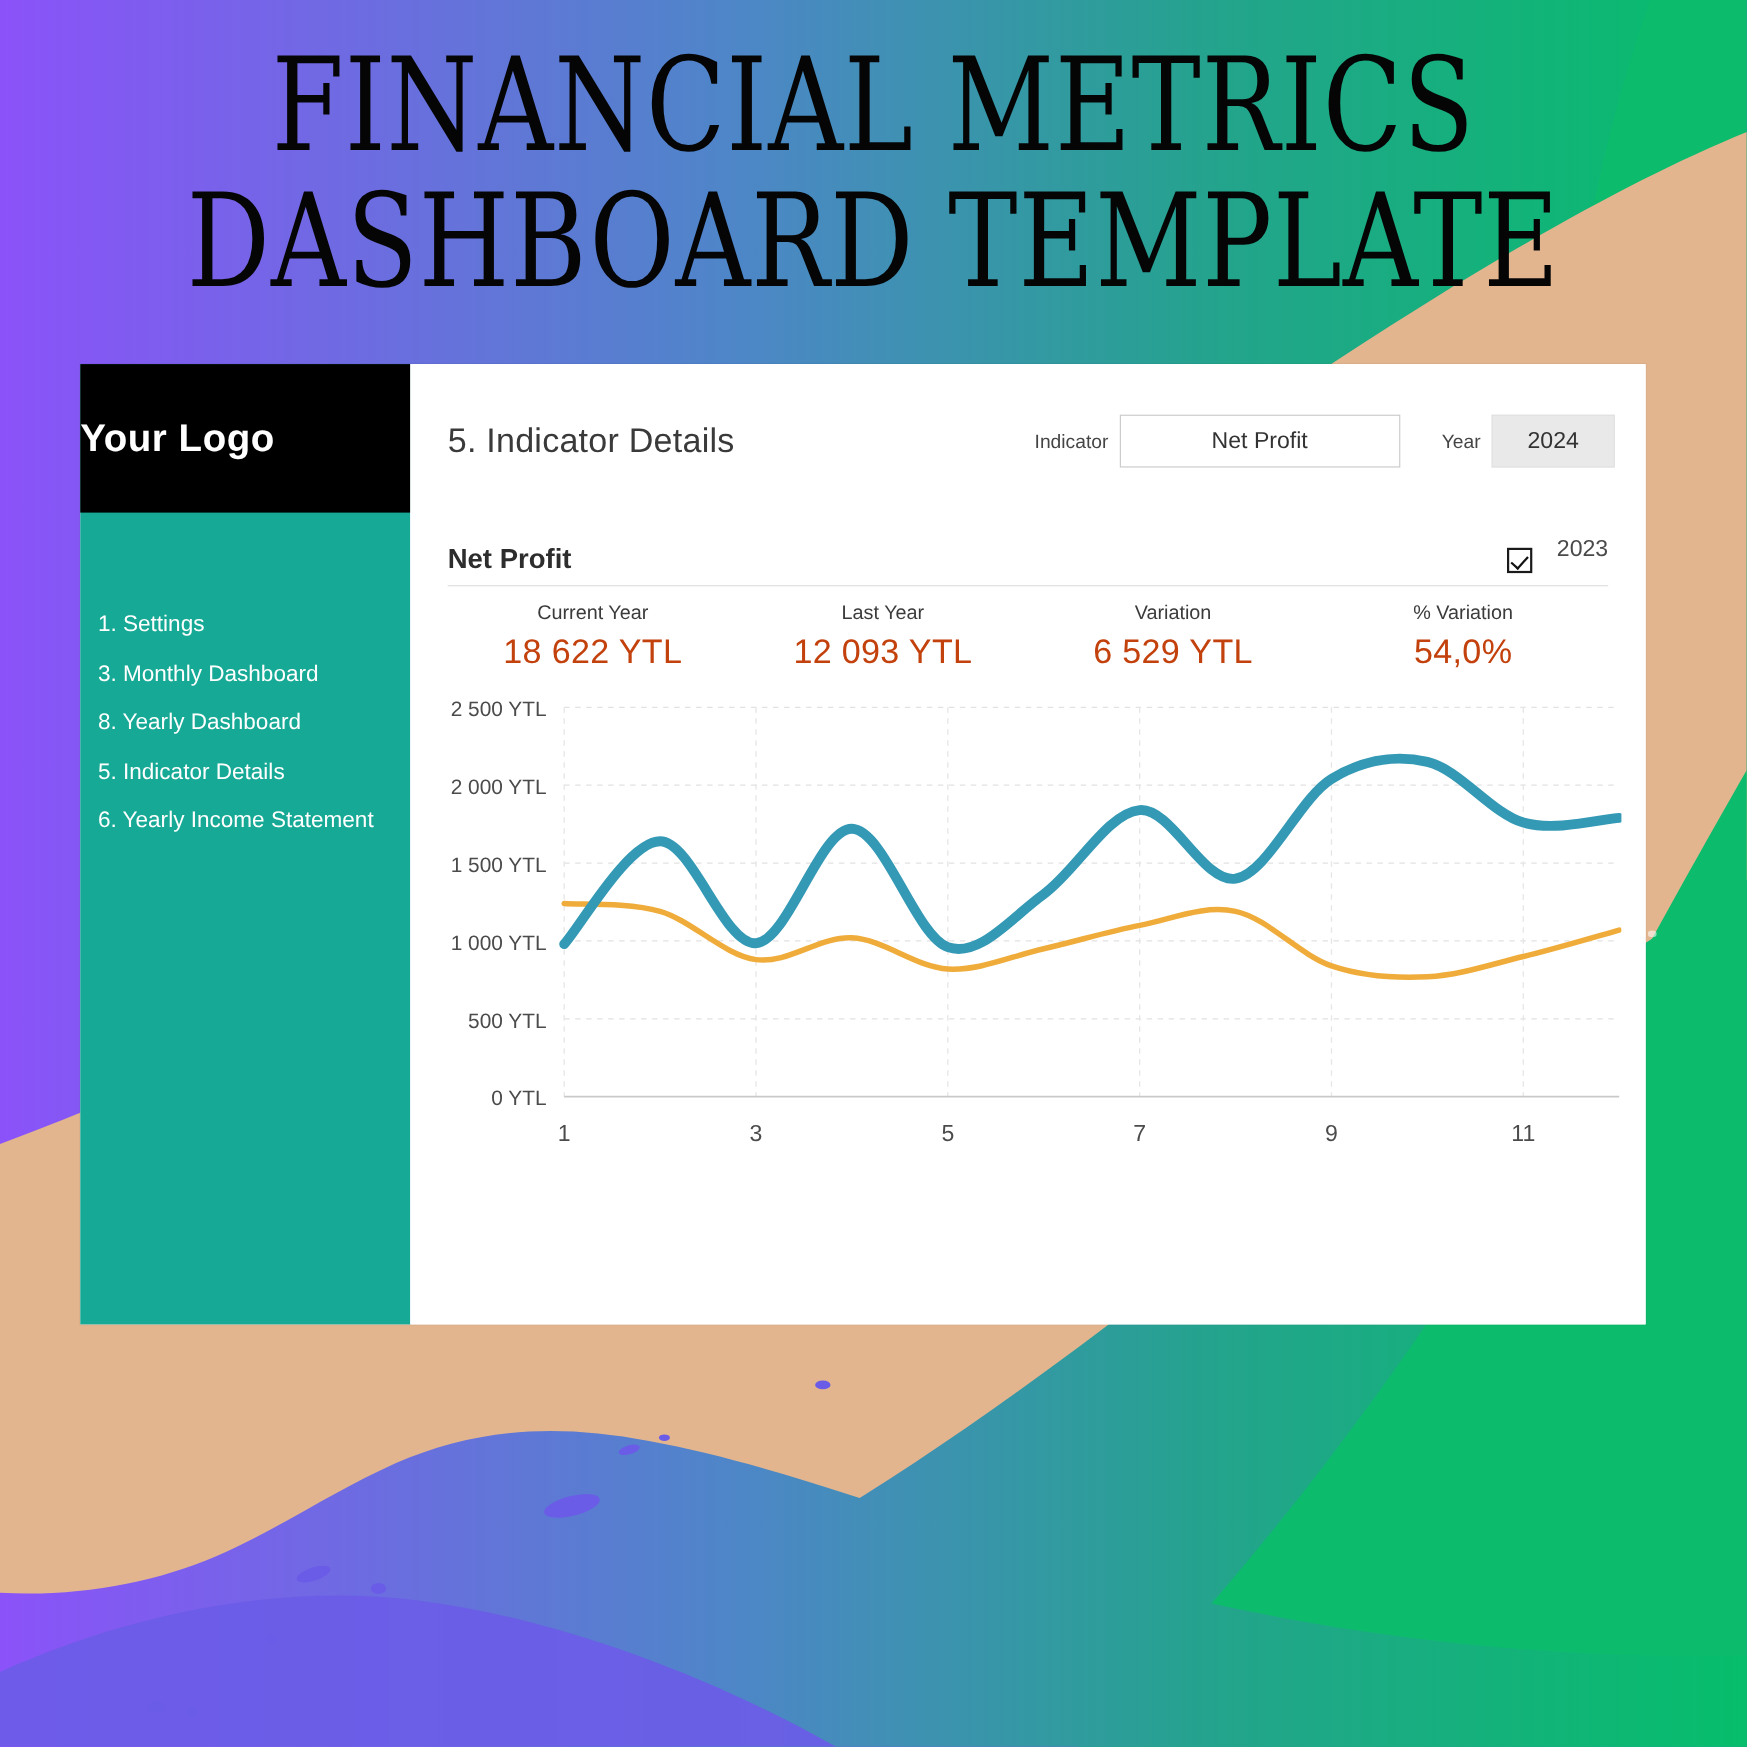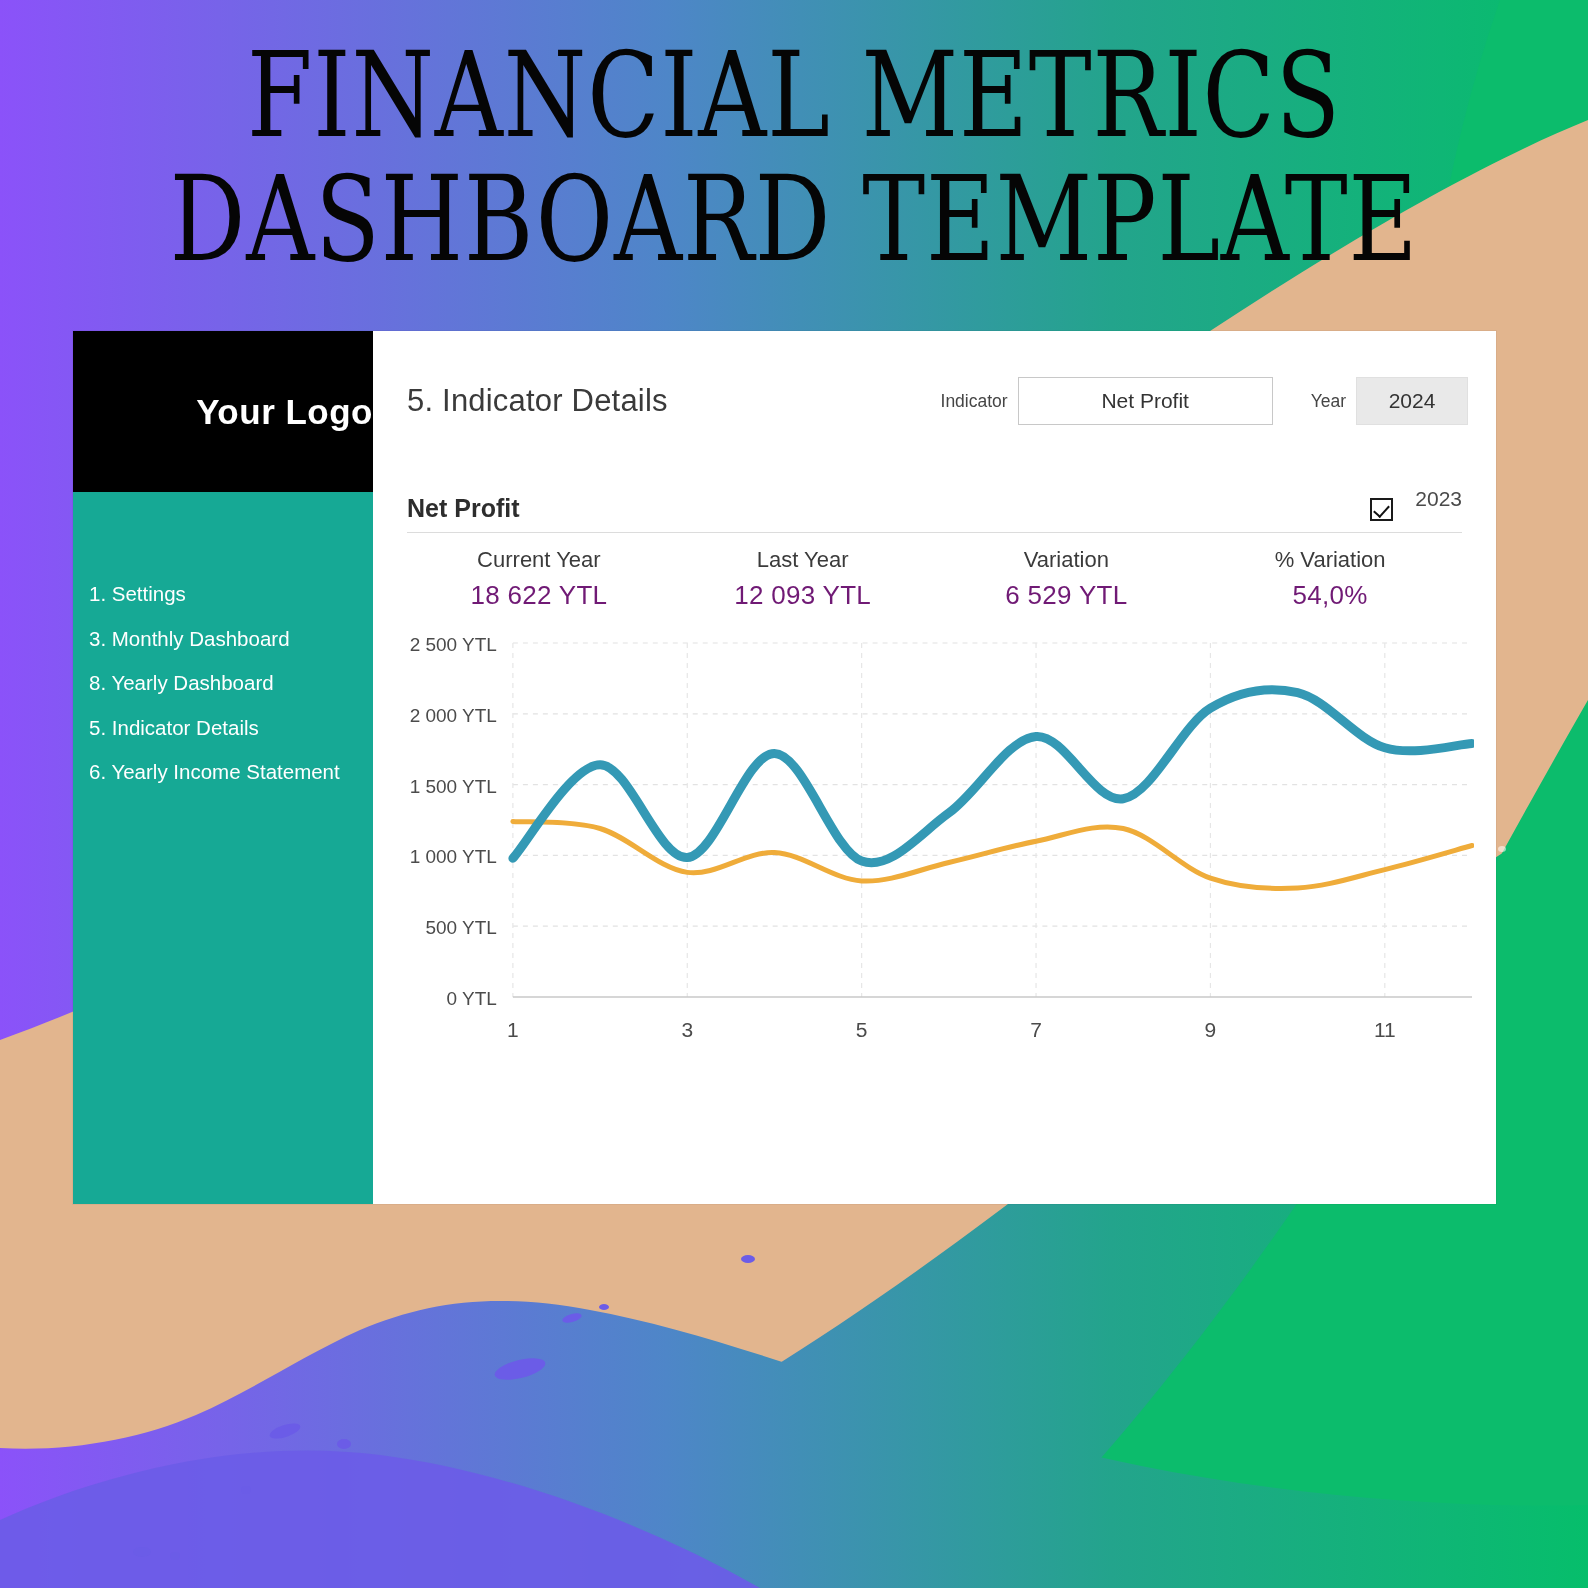--- a/index.html
+++ b/index.html
@@ -44,25 +44,25 @@
 
   
   .sidebar {
     width: 300px;
     background: #16A995;
     flex: 0 0 300px;
     display: flex;
     flex-direction: column;
   }
   .logo-box {
-    height: 161px;
+    height: 135px;
     background: #000000;
     display: flex;
     align-items: center;
-    justify-content: flex-end;
+    justify-content: flex-start;
   }
   .logo-text {
     color: #ffffff;
     font-size: 35px;
     font-weight: bold;
     letter-spacing: 0.5px;
   }
   .nav {
     padding-top: 68px;
     display: flex;
@@ -167,27 +167,27 @@
     margin-bottom: 12px;
   }
 
   
   .kpis {
     display: flex;
     margin: 14px 34px 0 34px;
   }
   .kpi { flex: 1; text-align: center; }
   .kpi-label {
-    font-size: 22px;
+    font-size: 18px;
     color: #3b3b3b;
     margin-bottom: 7px;
   }
   .kpi-value {
-    font-size: 26px;
-    color: #701a75;
+    font-size: 31px;
+    color: #c2410c;
     letter-spacing: 0.3px;
   }
 
   
   .chart-wrap {
     margin: 14px 22px 0 22px;
     height: 420px;
     position: relative;
   }
   .chart-svg { display: block; width: 100%; height: 100%; }

